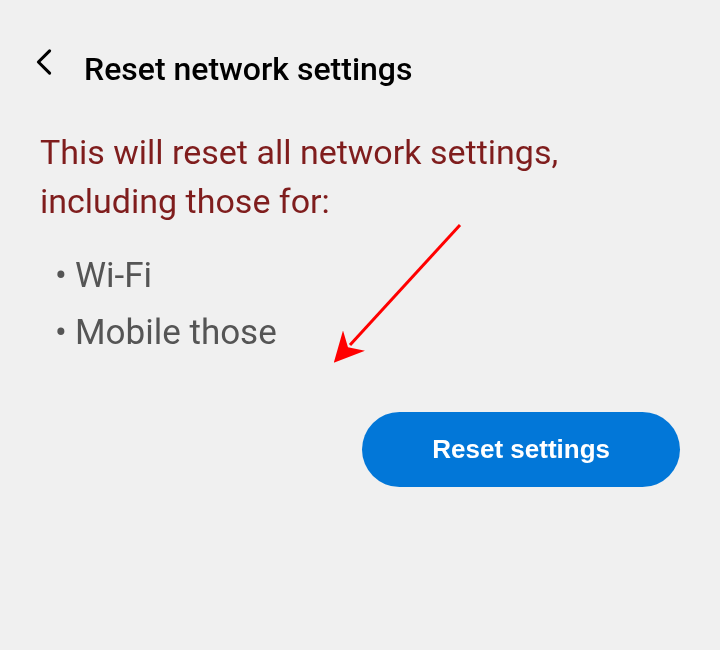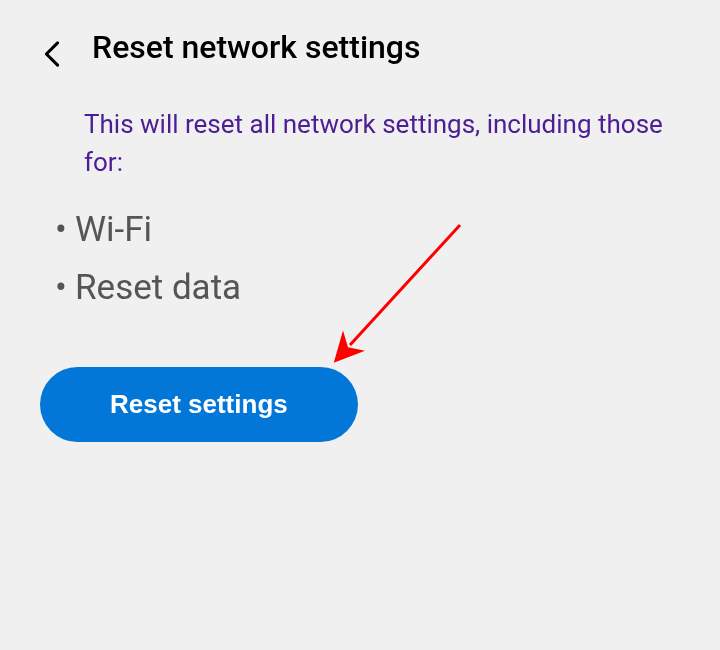--- a/index.html
+++ b/index.html
@@ -10,22 +10,23 @@
     body {
       width: 720px;
       height: 650px;
       background: #f0f0f0;
       font-family: -apple-system, BlinkMacSystemFont, 'Segoe UI', Roboto, Arial, sans-serif;
       position: relative;
       overflow: hidden;
     }
     .header {
       display: flex;
-      align-items: flex-end;
-      padding: 28px 40px 20px 40px;
+      align-items: flex-start;
+      padding: 28px 40px 20px 32px;
+      margin-top: 22px;
     }
     .back-icon {
       width: 24px;
       height: 24px;
       margin-right: 28px;
       display: flex;
       align-items: center;
       justify-content: center;
     }
     .back-icon svg {
@@ -34,45 +35,44 @@
     }
     .page-title {
       font-size: 32px;
       font-weight: 500;
       color: #000;
     }
     .content {
       padding: 20px 40px;
     }
     .description {
-      font-size: 26px;
-      color: #4c1d95;
+      font-size: 34px;
+      color: #7f1d1d;
       line-height: 1.45;
       margin-bottom: 20px;
-      margin-left: 44px;
     }
     .bullet-list {
       list-style: none;
       padding-left: 35px;
     }
     .bullet-list li {
       font-size: 35px;
       color: #555;
       line-height: 1.65;
       position: relative;
     }
     .bullet-list li::before {
       content: "•";
       position: absolute;
       left: -20px;
       color: #555;
     }
     .button-container {
       display: flex;
-      justify-content: flex-start;
+      justify-content: flex-end;
       margin-top: 50px;
     }
     .reset-button {
       background: #0277d8;
       color: #fff;
       border: none;
       border-radius: 40px;
       padding: 22px 70px;
       font-size: 26px;
       font-weight: 600;
@@ -96,21 +96,21 @@
       <path d="M10 2 L2 10 L10 18" stroke="#000" stroke-width="2.2" stroke-linecap="round" stroke-linejoin="round"></path>
     </svg>
   </div>
   <h1 class="page-title">Reset network settings</h1>
 </div>
 
 <div class="content">
   <p class="description">This will reset all network settings, including those for:</p>
   <ul class="bullet-list">
     <li>Wi-Fi</li>
-    <li>Reset data</li>
+    <li>Mobile those</li>
   </ul>
   <div class="button-container">
     <button class="reset-button">Reset settings</button>
   </div>
 </div>
 
 <svg class="arrow-annotation" viewBox="0 0 150 150">
   <defs>
     <marker id="arrowhead" markerWidth="10" markerHeight="10" refX="2" refY="5" orient="auto">
       <polygon points="0 0, 10 5, 0 10, 3 5" fill="#ff0000"></polygon>

